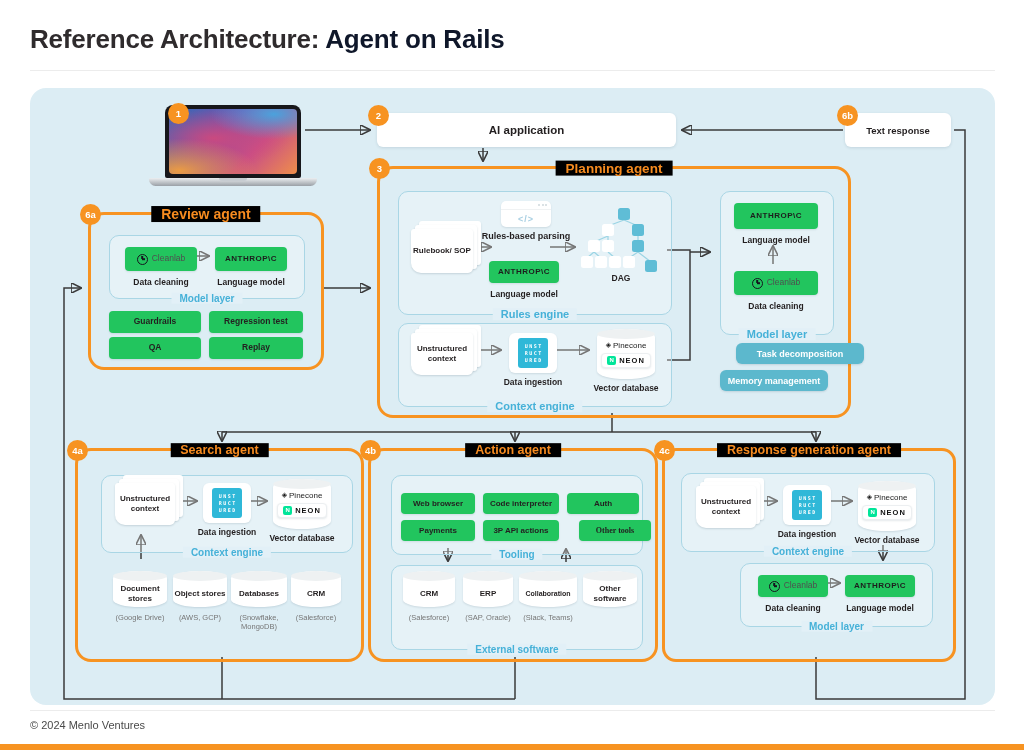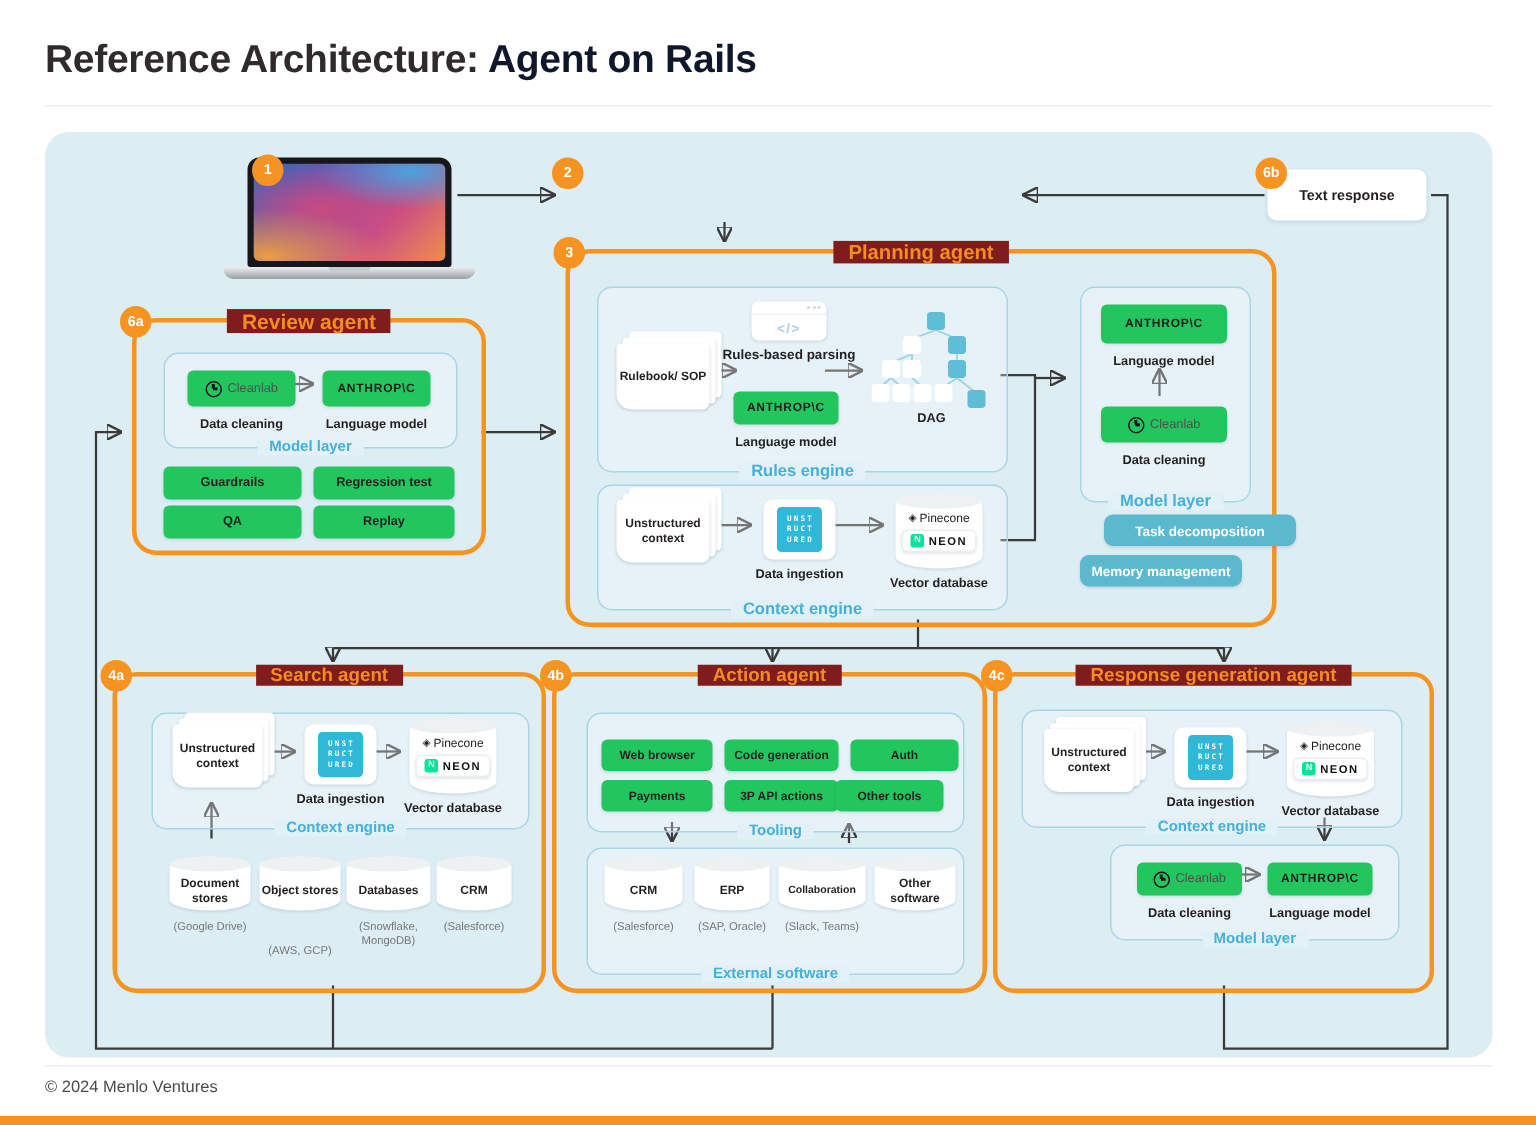--- a/index.html
+++ b/index.html
@@ -17,21 +17,21 @@
   svg.wires{position:absolute;left:0;top:0;width:1024px;height:750px;pointer-events:none;}
   svg.wires path{stroke:#3a3a3a;stroke-width:1.5;fill:none;}
   
   .wbox{position:absolute;background:#fff;border-radius:6px;box-shadow:0 1px 3px rgba(40,70,90,.14);
         display:flex;align-items:center;justify-content:center;font-weight:bold;color:#231f20;text-align:center;}
   .chip{position:absolute;background:#22c55e;border-radius:4px;box-shadow:0 1px 2px rgba(40,70,90,.12);
         display:flex;align-items:center;justify-content:center;font-weight:bold;font-size:8px;color:#231f20;text-align:center;line-height:1.15;}
   .badge{position:absolute;width:21px;height:21px;border-radius:50%;background:#F79321;color:#fff;
          font-weight:bold;font-size:9.5px;display:flex;align-items:center;justify-content:center;z-index:8;}
   .agent{position:absolute;border:3px solid #F79321;border-radius:16px;z-index:2;}
-  .agent-title{position:absolute;top:0;left:50%;transform:translate(-50%,-56%);background:#7f1d1d;
+  .agent-title{position:absolute;top:0;left:50%;transform:translate(-50%,-56%);background:#000000;
                padding:0 10px;color:#F68B1F;font-weight:bold;white-space:nowrap;z-index:3;}
   .sub{position:absolute;border:1.5px solid #a9d6e5;border-radius:10px;background:rgba(255,255,255,.30);}
   .sub-label{position:absolute;bottom:0;left:50%;transform:translate(-50%,52%);background:#e2f0f7;
              padding:0 8px;color:#46b1d8;font-weight:bold;font-size:10px;white-space:nowrap;z-index:3;}
   .cap{position:absolute;font-weight:bold;font-size:8.5px;text-align:center;line-height:1.2;color:#231f20;}
   .vendor{position:absolute;font-size:7.5px;color:#767676;text-align:center;line-height:1.25;}
   .teal-btn{position:absolute;background:#5cb8cd;border-radius:6px;color:#fff;font-weight:bold;font-size:9px;
             display:flex;align-items:center;justify-content:center;box-shadow:0 1px 2px rgba(40,70,90,.15);}
   
   .stack{position:absolute;}
@@ -161,20 +161,23 @@
   </svg>
 
   <div class="laptop">
     <div class="screen">
         <div class="wall"></div>
       </div>
     <div class="base"></div>
   </div>
   <div class="badge" style="left:168px;top:103px;">1</div>
 
+  <div class="wbox" style="left:377px;top:113px;width:299px;height:34px;font-size:11.5px;z-index:4;">
+    <span>AI application</span>
+  </div>
   <div class="badge" style="left:368px;top:105px;">2</div>
 
   <div class="wbox" style="left:845px;top:113px;width:106px;height:34px;font-size:9.5px;z-index:4;">
     <span>Text response</span>
   </div>
   <div class="badge" style="left:837px;top:105px;">6b</div>
 
   <div class="agent" style="left:88px;top:212px;width:230px;height:152px;">
     <div class="agent-title" style="font-size:14px;">Review agent</div>
     <div class="sub" style="left:18px;top:20px;width:194px;height:62px;">
@@ -331,43 +334,43 @@
     </div>
     <div class="cap" style="left:182px;top:82px;width:84px;">Vector database</div>
 
     <div class="cyl" style="left:35px;top:120px;width:54px;height:36px;">
       <div class="name">Document stores</div>
     </div>
     <div class="vendor" style="left:28px;top:162px;width:68px;">(Google Drive)</div>
     <div class="cyl" style="left:95px;top:120px;width:54px;height:36px;">
       <div class="name">Object stores</div>
     </div>
-    <div class="vendor" style="left:88px;top:162px;width:68px;margin-top:16px;">(AWS, GCP)</div>
+    <div class="vendor" style="left:88px;top:162px;width:68px;">(AWS, GCP)</div>
     <div class="cyl" style="left:153px;top:120px;width:56px;height:36px;">
       <div class="name">Databases</div>
     </div>
     <div class="vendor" style="left:149px;top:162px;width:64px;">(Snowflake, MongoDB)</div>
     <div class="cyl" style="left:213px;top:120px;width:50px;height:36px;">
       <div class="name">CRM</div>
     </div>
     <div class="vendor" style="left:206px;top:162px;width:64px;">(Salesforce)</div>
   </div>
   <div class="badge" style="left:67px;top:440px;">4a</div>
 
   <div class="agent" style="left:368px;top:448px;width:284px;height:208px;">
     <div class="agent-title" style="font-size:12.5px;">Action agent</div>
     <div class="sub" style="left:20px;top:24px;width:250px;height:78px;">
       <div class="sub-label">Tooling</div>
     </div>
     <div class="chip" style="left:30px;top:42px;width:74px;height:21px;">Web browser</div>
-    <div class="chip" style="left:112px;top:42px;width:76px;height:21px;">Code generation</div>
+    <div class="chip" style="left:112px;top:42px;width:76px;height:21px;">Code interpreter</div>
     <div class="chip" style="left:196px;top:42px;width:72px;height:21px;">Auth</div>
     <div class="chip" style="left:30px;top:69px;width:74px;height:21px;">Payments</div>
     <div class="chip" style="left:112px;top:69px;width:76px;height:21px;">3P API actions</div>
-    <div class="chip" style="left:186px;top:69px;width:72px;height:21px;">Other tools</div>
+    <div class="chip" style="left:208px;top:69px;width:72px;height:21px;font-family:Liberation Serif, serif;">Other tools</div>
 
     <div class="sub" style="left:20px;top:114px;width:250px;height:83px;">
       <div class="sub-label">External software</div>
     </div>
     <div class="cyl" style="left:32px;top:120px;width:52px;height:36px;">
       <div class="name">CRM</div>
     </div>
     <div class="vendor" style="left:26px;top:162px;width:64px;">(Salesforce)</div>
     <div class="cyl" style="left:92px;top:120px;width:50px;height:36px;">
       <div class="name">ERP</div>

